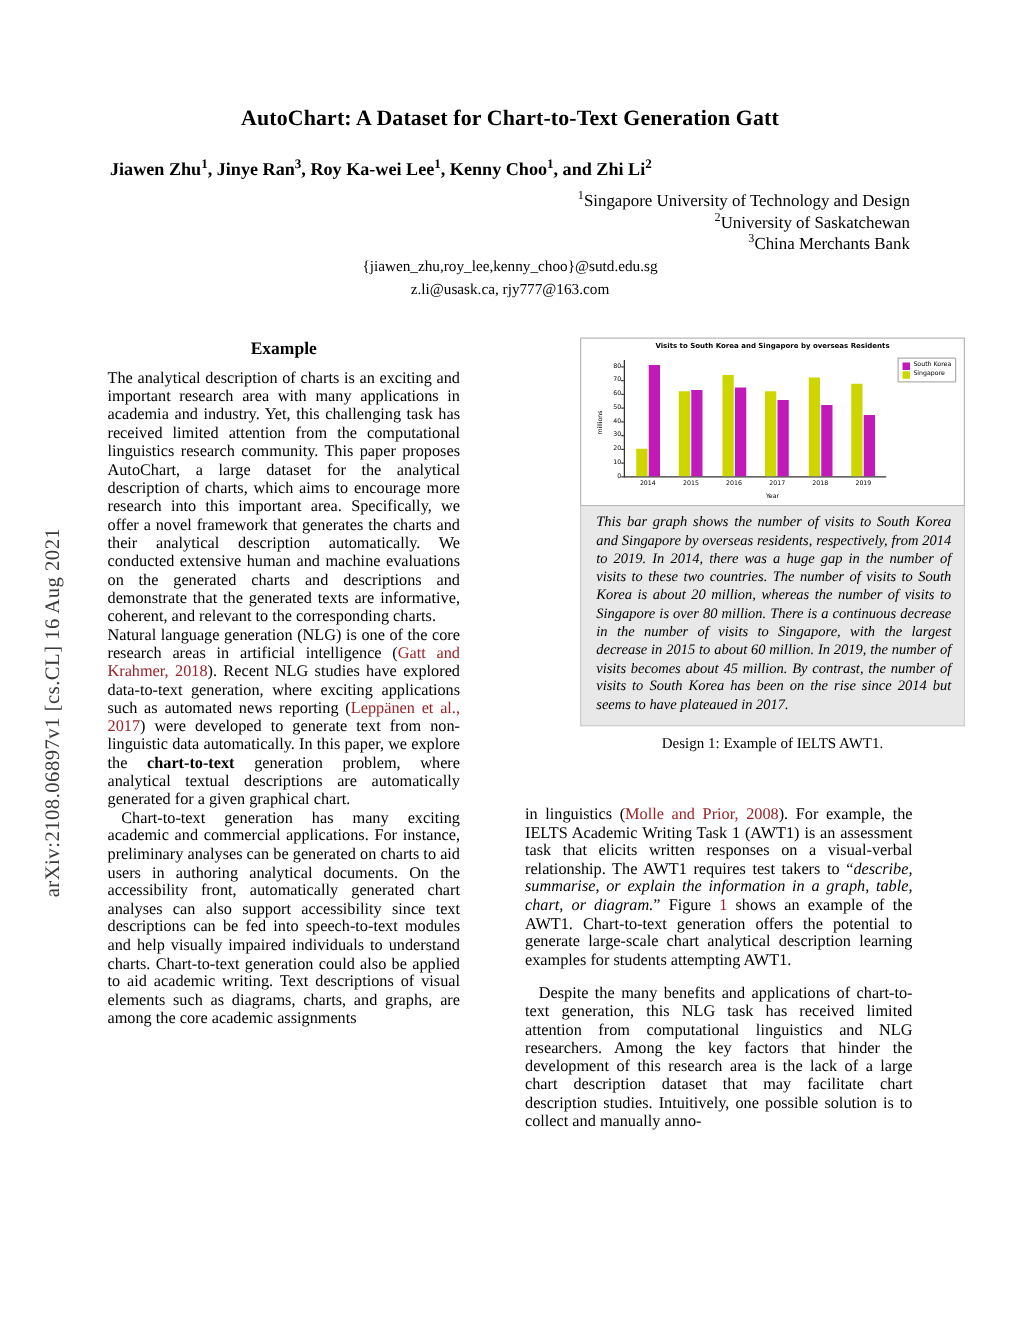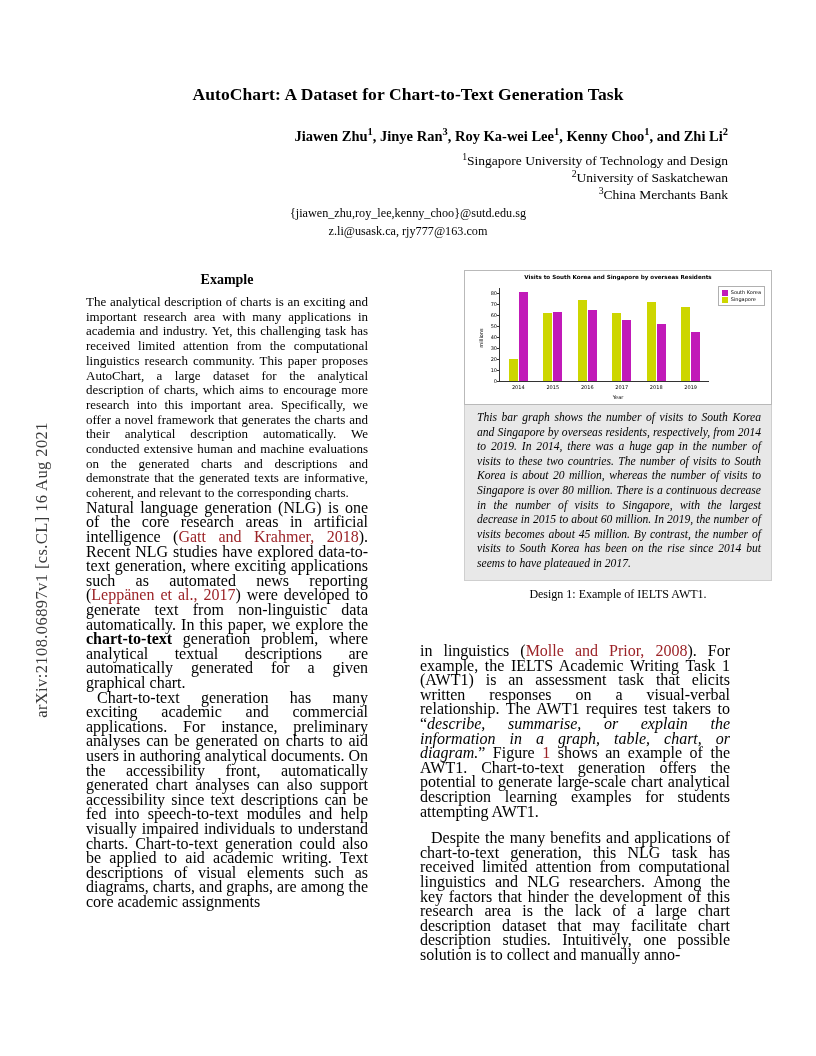--- a/index.html
+++ b/index.html
@@ -43,21 +43,21 @@
     text-align: center;
     font-size: 17.5px;
     font-weight: bold;
     letter-spacing: 0.1px;
   }
   .authors {
     position: absolute;
     top: 128px;
     left: 88px;
     width: 640px;
-    text-align: right;
+    text-align: left;
     font-size: 14.5px;
     font-weight: bold;
   }
   .affils {
     position: absolute;
     top: 152px;
     left: 88px;
     width: 640px;
     text-align: right;
     font-size: 13.5px;
@@ -90,21 +90,21 @@
     top: 272px;
     width: 310px;
   }
   .abstract-head {
     text-align: center;
     font-size: 14px;
     font-weight: bold;
     margin-bottom: 7px;
   }
   p.body {
-    font-size: 16px;
+    font-size: 13px;
     line-height: 14.6px;
     text-align: justify;
     margin: 0;
     text-indent: 11px;
     hyphens: auto;
   }
   p.body.noindent {
     text-indent: 0;
   }
   p.body + p.body {
@@ -265,21 +265,21 @@
     margin-top: 6px;
   }
 </style>
 </head>
 <body>
 
 <div class="page">
 
   <div class="arxiv-stamp">arXiv:2108.06897v1  [cs.CL]  16 Aug 2021</div>
 
-  <div class="title">AutoChart: A Dataset for Chart-to-Text Generation Task</div>
+  <div class="title">AutoChart: A Dataset for Chart-to-Text Generation Gatt</div>
 
   <div class="authors">
     Jiawen Zhu<sup>1</sup>, Jinye Ran<sup>3</sup>, Roy Ka-wei Lee<sup>1</sup>, Kenny Choo<sup>1</sup>, and Zhi Li<sup>2</sup>
   </div>
 
   <div class="affils">
     <div><sup>1</sup>Singapore University of Technology and Design</div>
     <div><sup>2</sup>University of Saskatchewan</div>
     <div><sup>3</sup>China Merchants Bank</div>
   </div>

